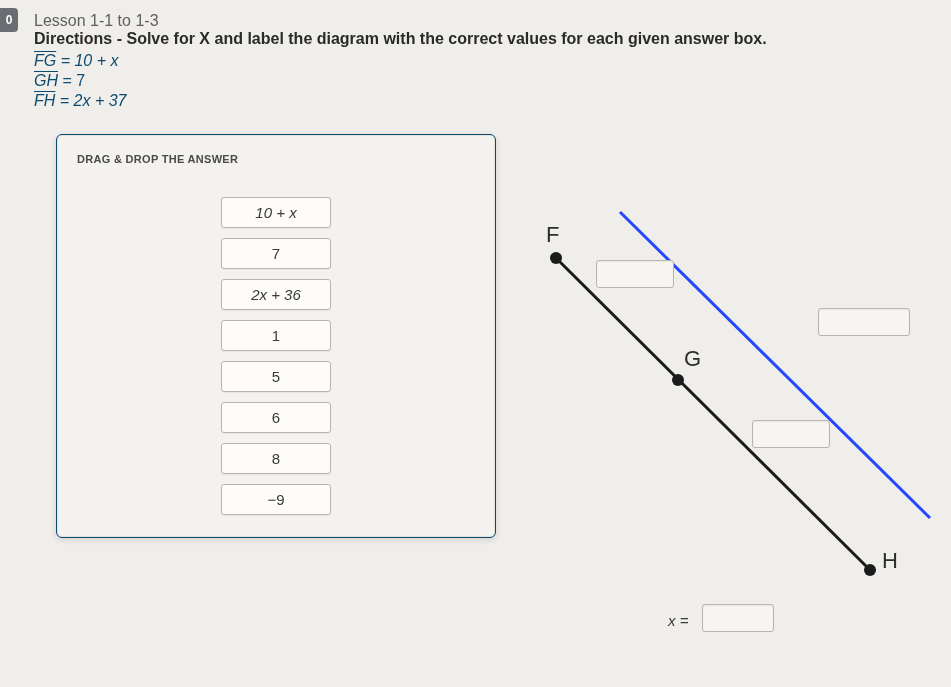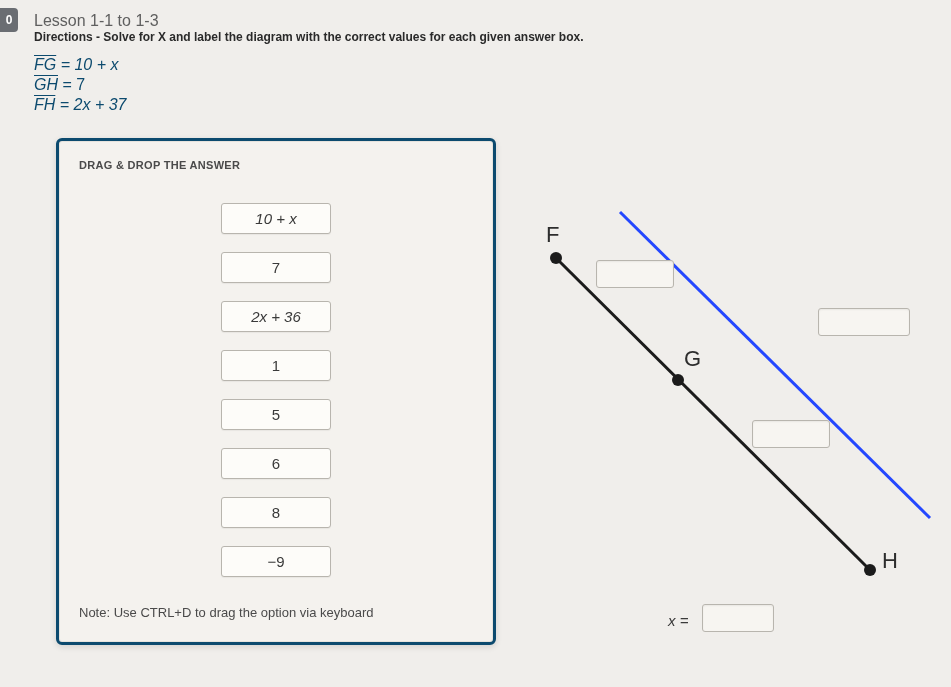--- a/index.html
+++ b/index.html
@@ -29,49 +29,48 @@
     .content {
       padding: 12px 0 0 34px;
     }
     .lesson-line {
       color: #5f5f5f;
       font-size: 16px;
     }
     .directions {
       font-weight: bold;
       color: #2a2a2a;
-      font-size: 12px;
-      margin-bottom: 12px;
+      font-size: 16px;
+      margin-bottom: 4px;
     }
     .eqs { font-size: 16px; color:#0c4a6e; margin-bottom:2px;}
     .overline { text-decoration: overline; font-style: italic; }
     .ital { font-style: italic; }
     .panel {
       background: #f4f2ee;
-      border: 3px solid #0c4a6e;
+      border: 1px solid #0c4a6e;
       border-radius: 6px;
       box-shadow: 0 2px 6px rgba(0,0,0,0.12), inset 0 0 0 1px #e6e3dd;
       width: 440px;
       margin-top: 24px;
       margin-left: 22px;
       padding: 18px 20px 22px 20px;
     }
     .panel-title {
       font-size: 11px;
       font-weight: bold;
       color: #4a4a4a;
       letter-spacing: 0.3px;
       margin-bottom: 32px;
     }
     .options {
       display: flex;
       flex-direction: column;
       align-items: center;
-      gap: 18px;
-      margin-bottom: 28px;
+      gap: 10px;
     }
     .opt {
       border: 1px solid #b8b5ae;
       background: #fdfcf9;
       border-radius: 3px;
       min-width: 110px;
       padding: 6px 10px;
       text-align: center;
       font-size: 15px;
       color: #3a3a3a;
@@ -135,21 +134,20 @@
     <div class="options">
       <div class="opt ital">10 + x</div>
       <div class="opt">7</div>
       <div class="opt ital">2x + 36</div>
       <div class="opt">1</div>
       <div class="opt">5</div>
       <div class="opt">6</div>
       <div class="opt">8</div>
       <div class="opt">−9</div>
     </div>
-    <div class="note">Note: Use CTRL+D to drag the option via keyboard</div>
   </div>
 </div>
 
 <div class="diagram">
   <svg width="440" height="430">
 
     <line x1="120" y1="12" x2="430" y2="318" stroke="#2447ff" stroke-width="3"></line>
 
     <line x1="56" y1="58" x2="370" y2="370" stroke="#1b1b1b" stroke-width="3"></line>
 

